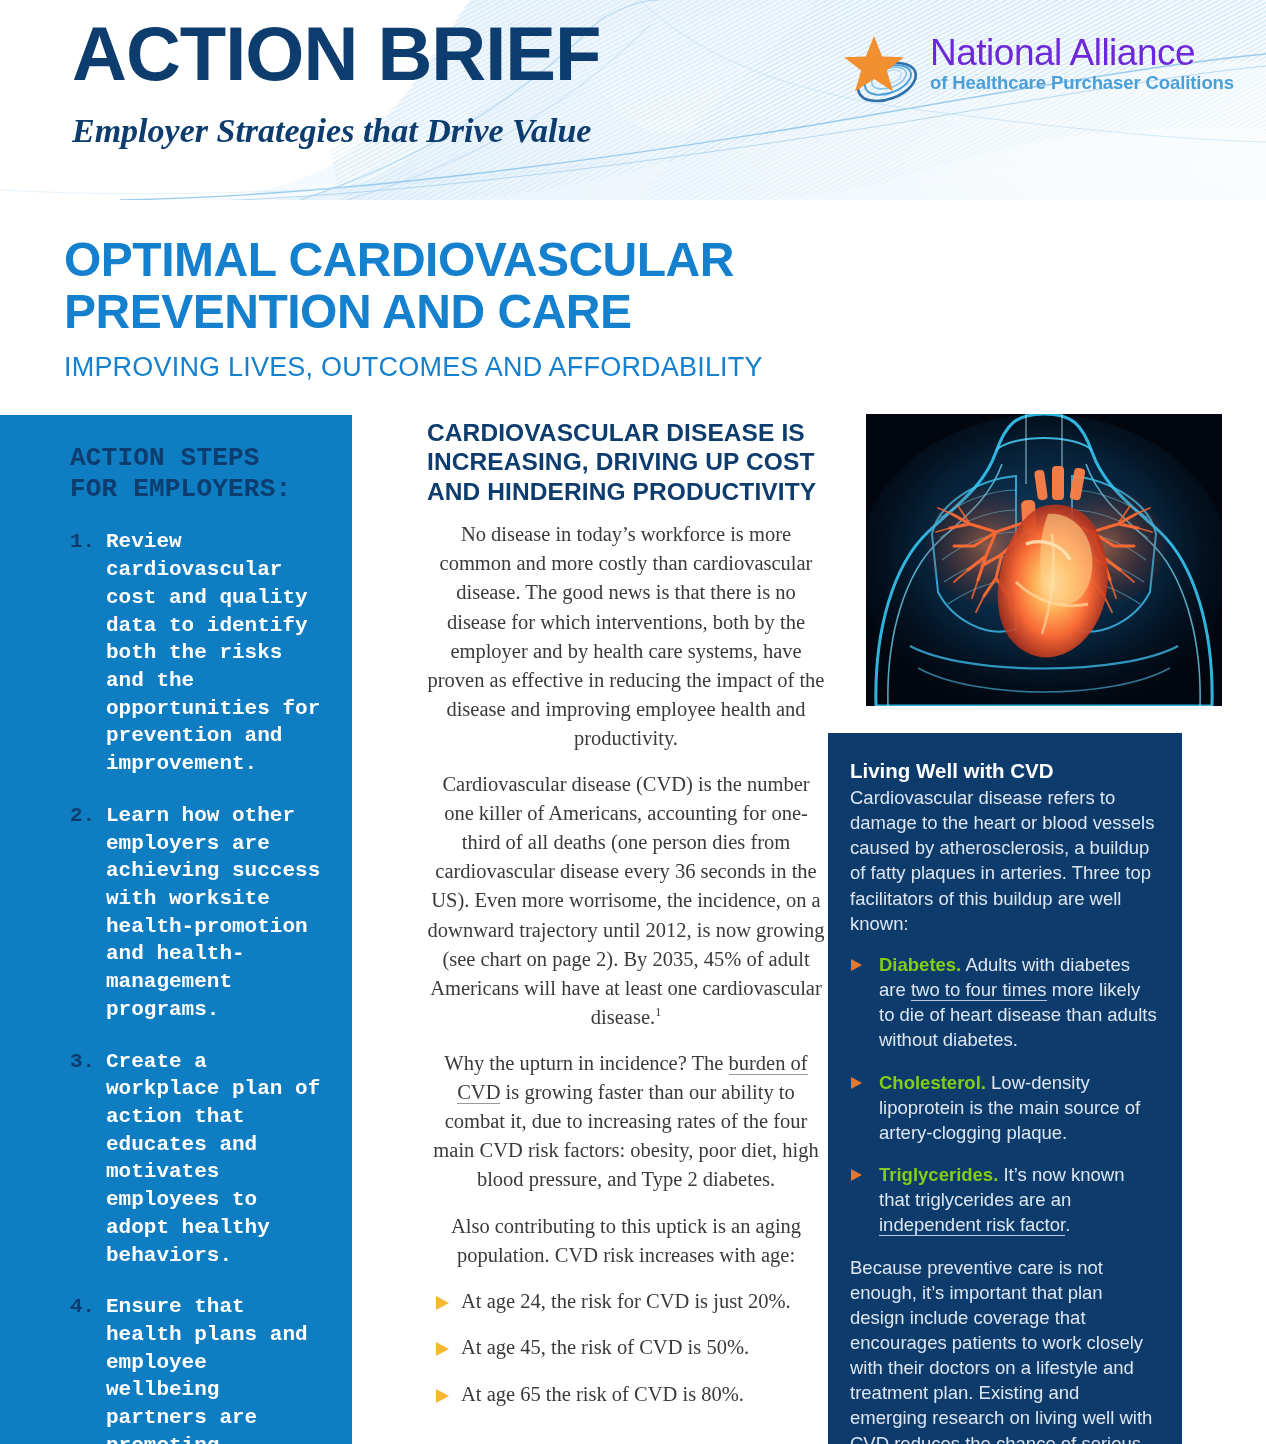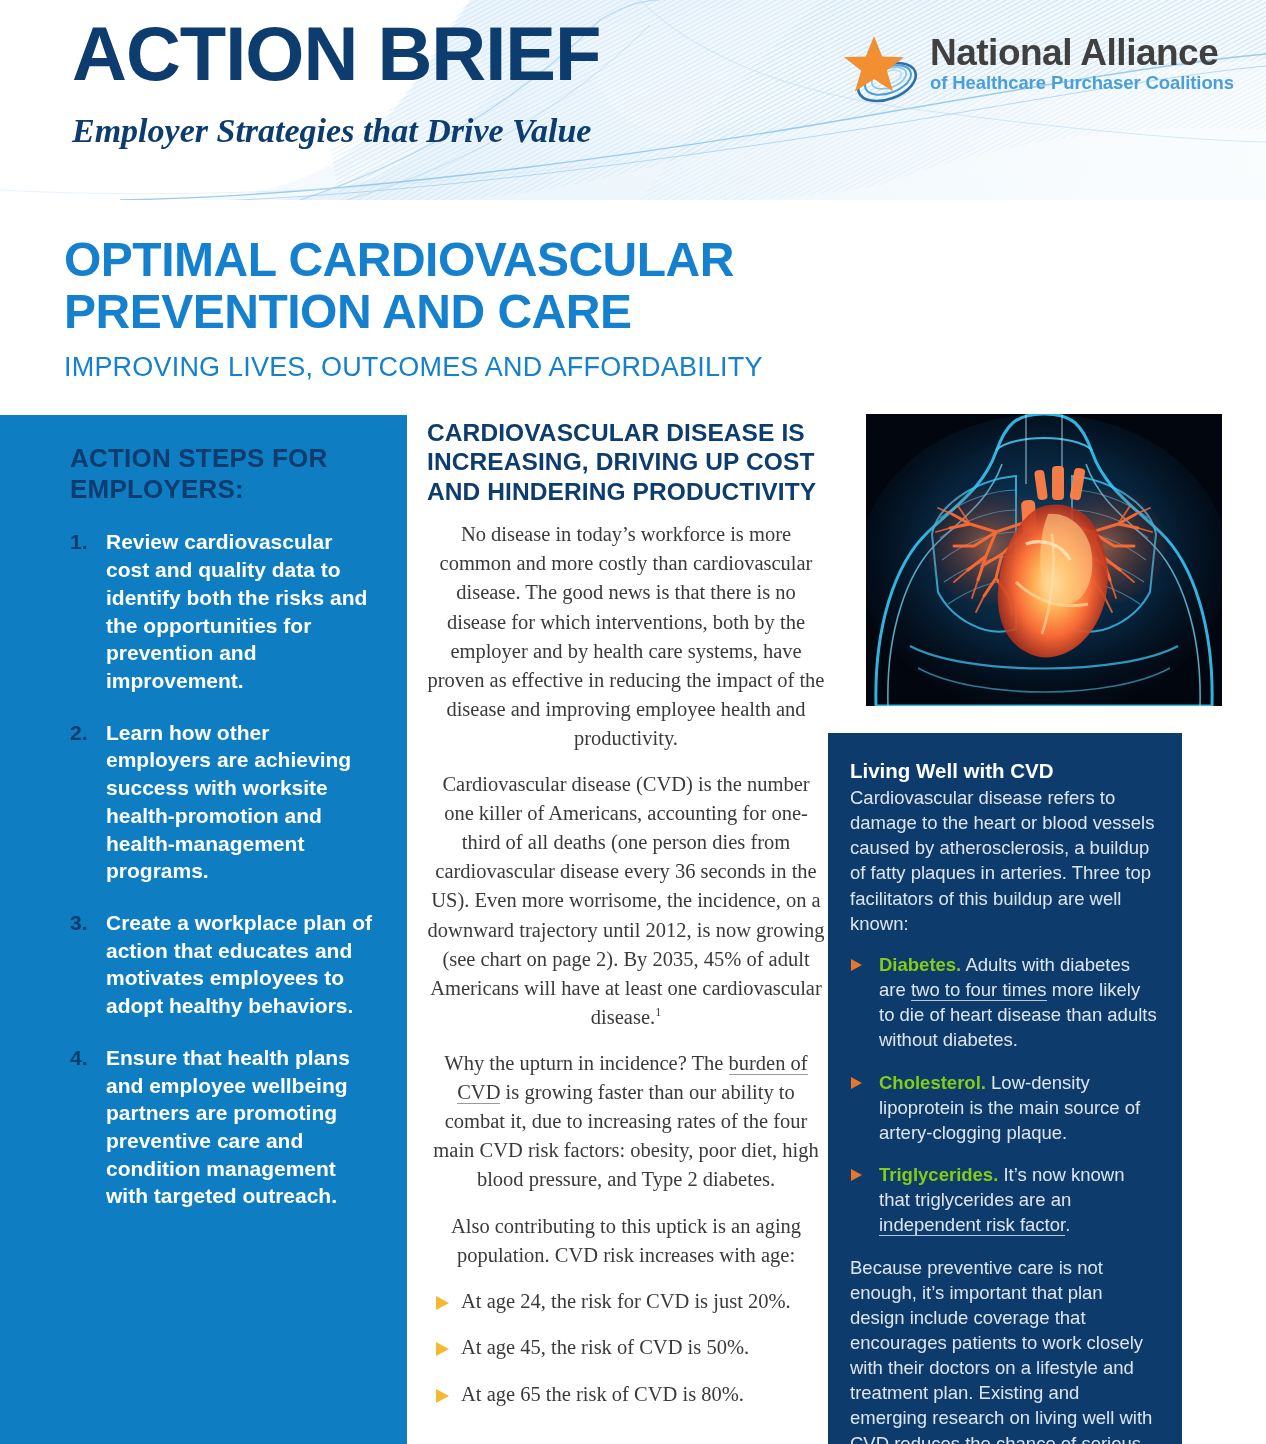--- a/index.html
+++ b/index.html
@@ -67,22 +67,22 @@
     left: 0; top: 0;
     width: 86px; height: 76px;
   }
   .logo-text {
     position: absolute;
     left: 88px;
     top: 2px;
   }
   .logo-line1 {
     font-size: 37px;
-    font-weight: 700;
-    color: #404040;
+    font-weight: 400;
+    color: #6d28d9;
     letter-spacing: -0.5px;
     line-height: 1.05;
     white-space: nowrap;
   }
   .logo-line2 {
     font-size: 18.5px;
     font-weight: 800;
     color: #4a9fd8;
     letter-spacing: -0.1px;
     line-height: 1.1;
@@ -110,25 +110,26 @@
     color: #1580cd;
     letter-spacing: 0.2px;
     margin-top: 14px;
   }
 
   
   .sidebar {
     position: absolute;
     left: 0;
     top: 415px;
-    width: 407px;
+    width: 352px;
     height: 1029px;
     background: #0f7dc2;
     box-sizing: border-box;
     padding: 28px 30px 0 70px;
+    font-family: Liberation Mono, monospace;
   }
   .sidebar-heading {
     font-size: 26px;
     font-weight: 800;
     color: #0d3c6e;
     line-height: 1.18;
     letter-spacing: 0.2px;
     margin-bottom: 24px;
   }
   .step {

